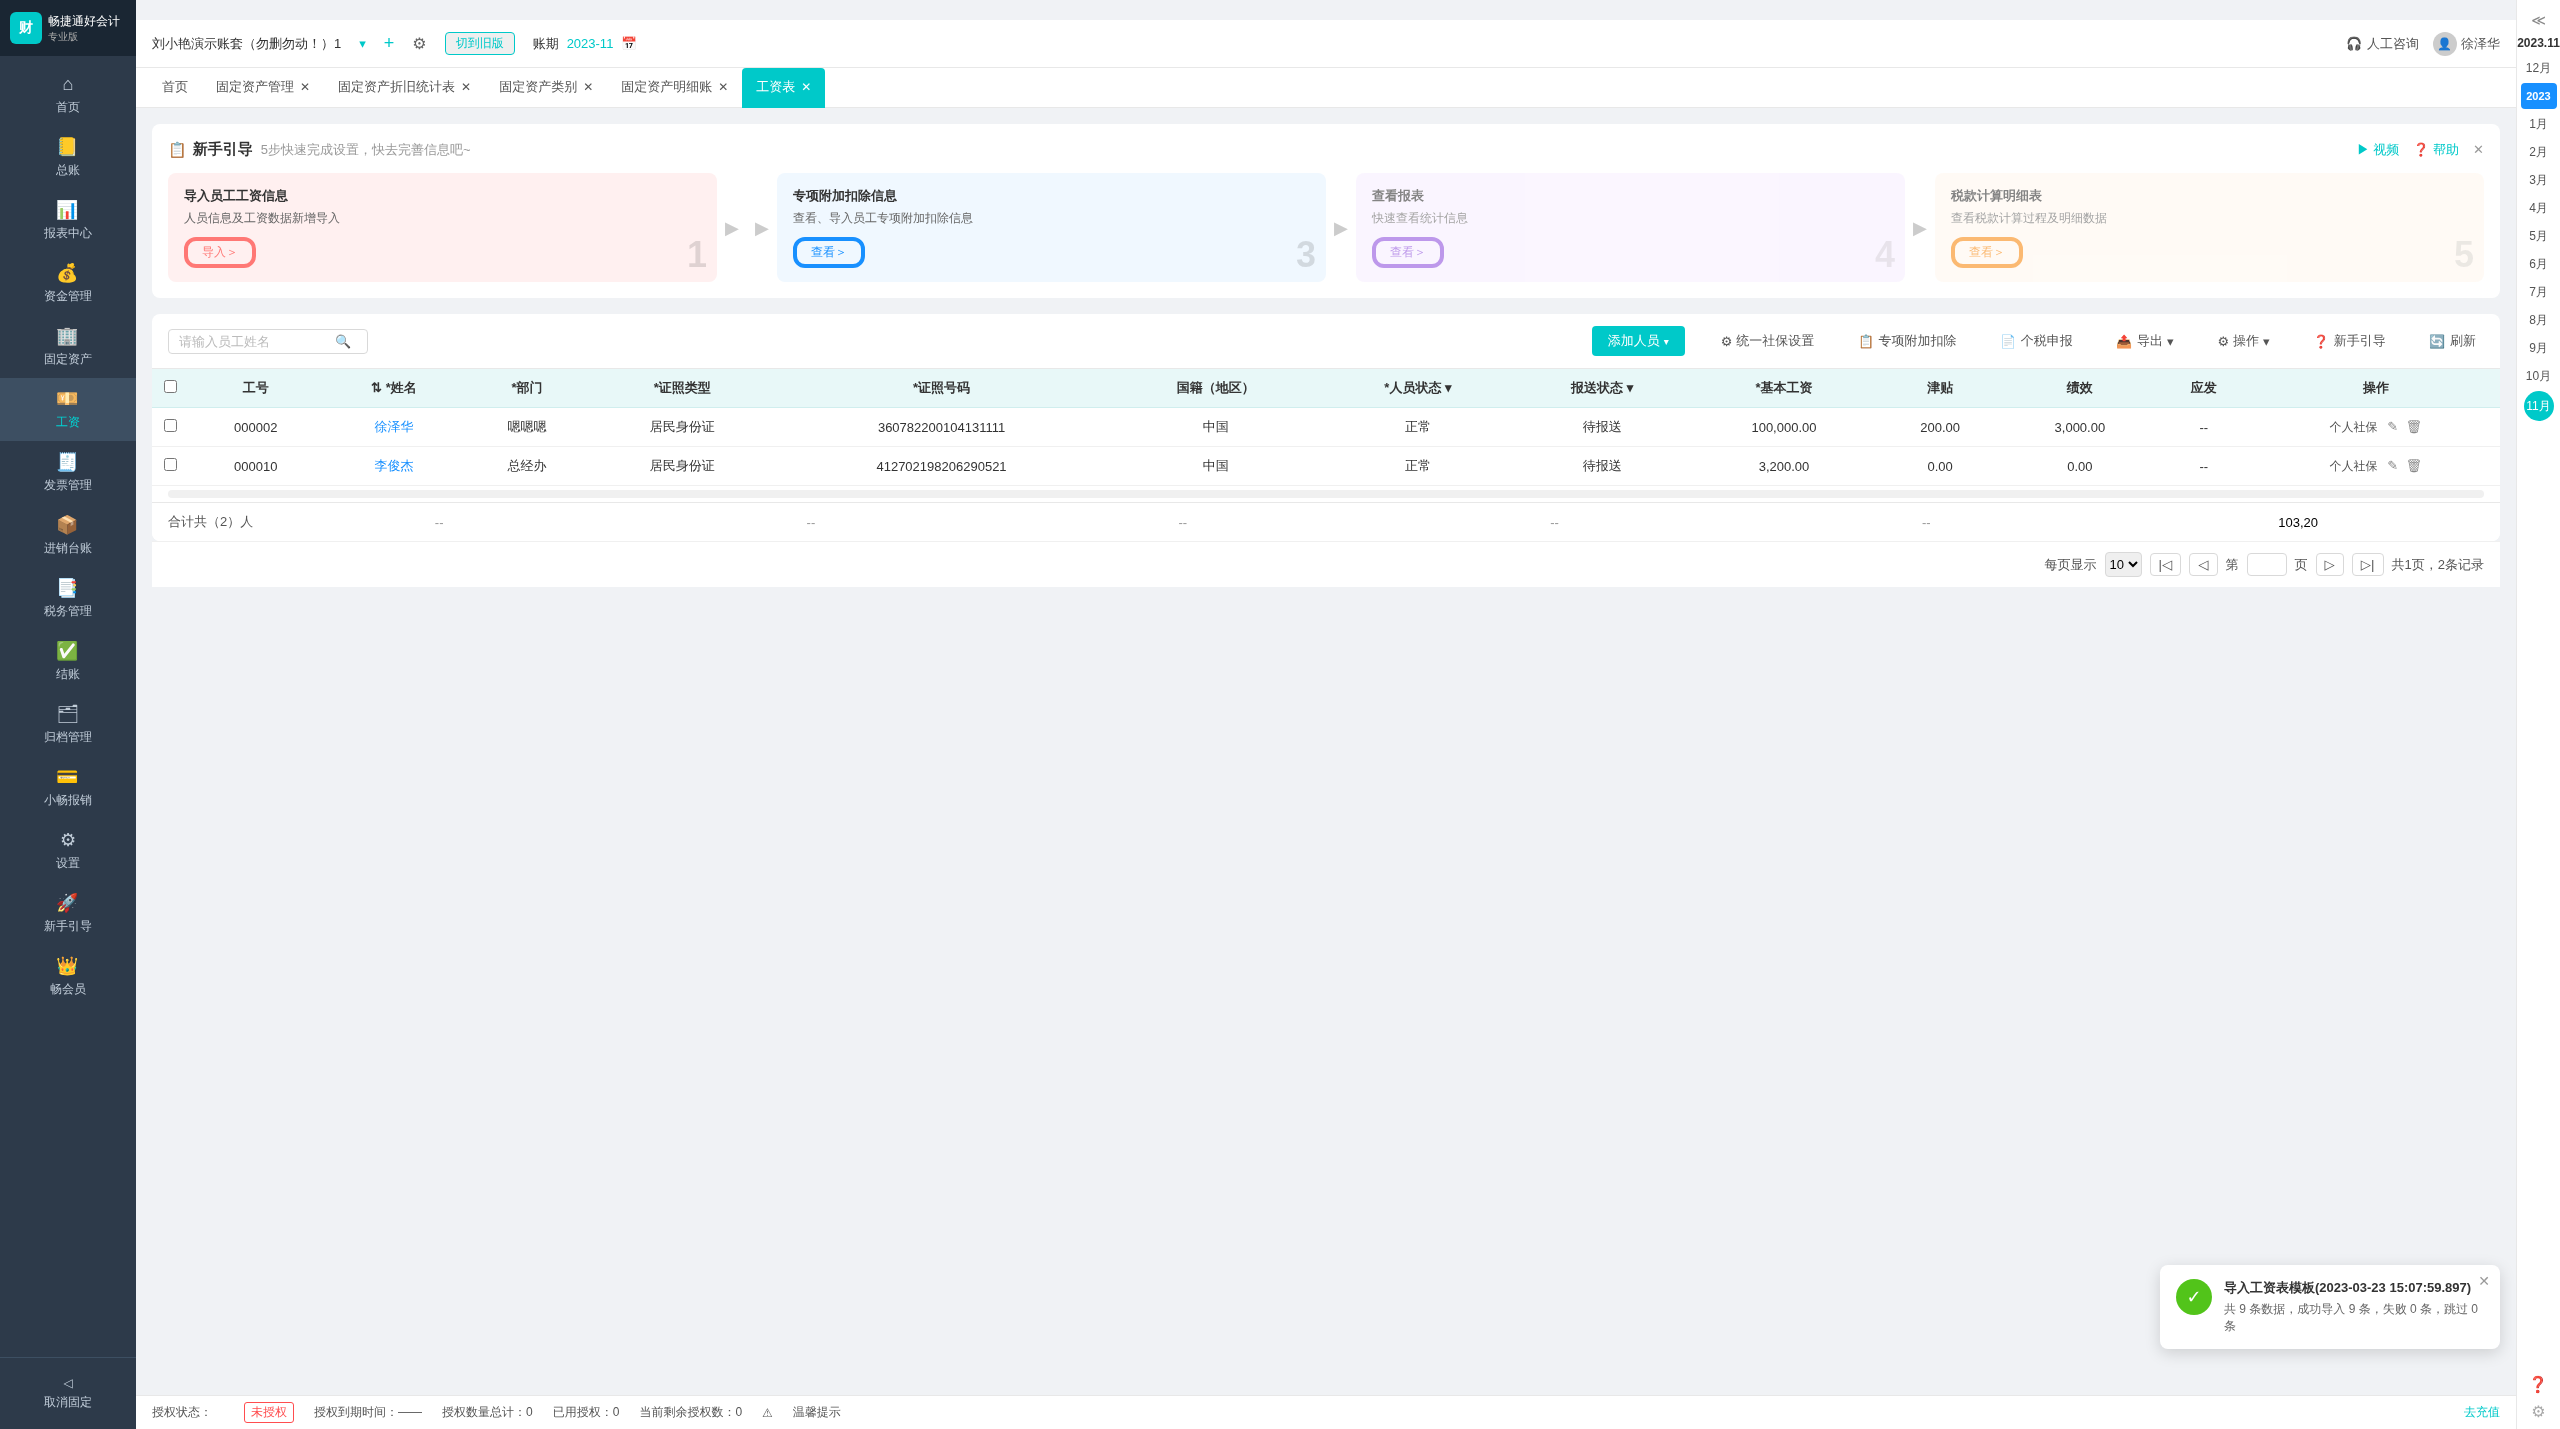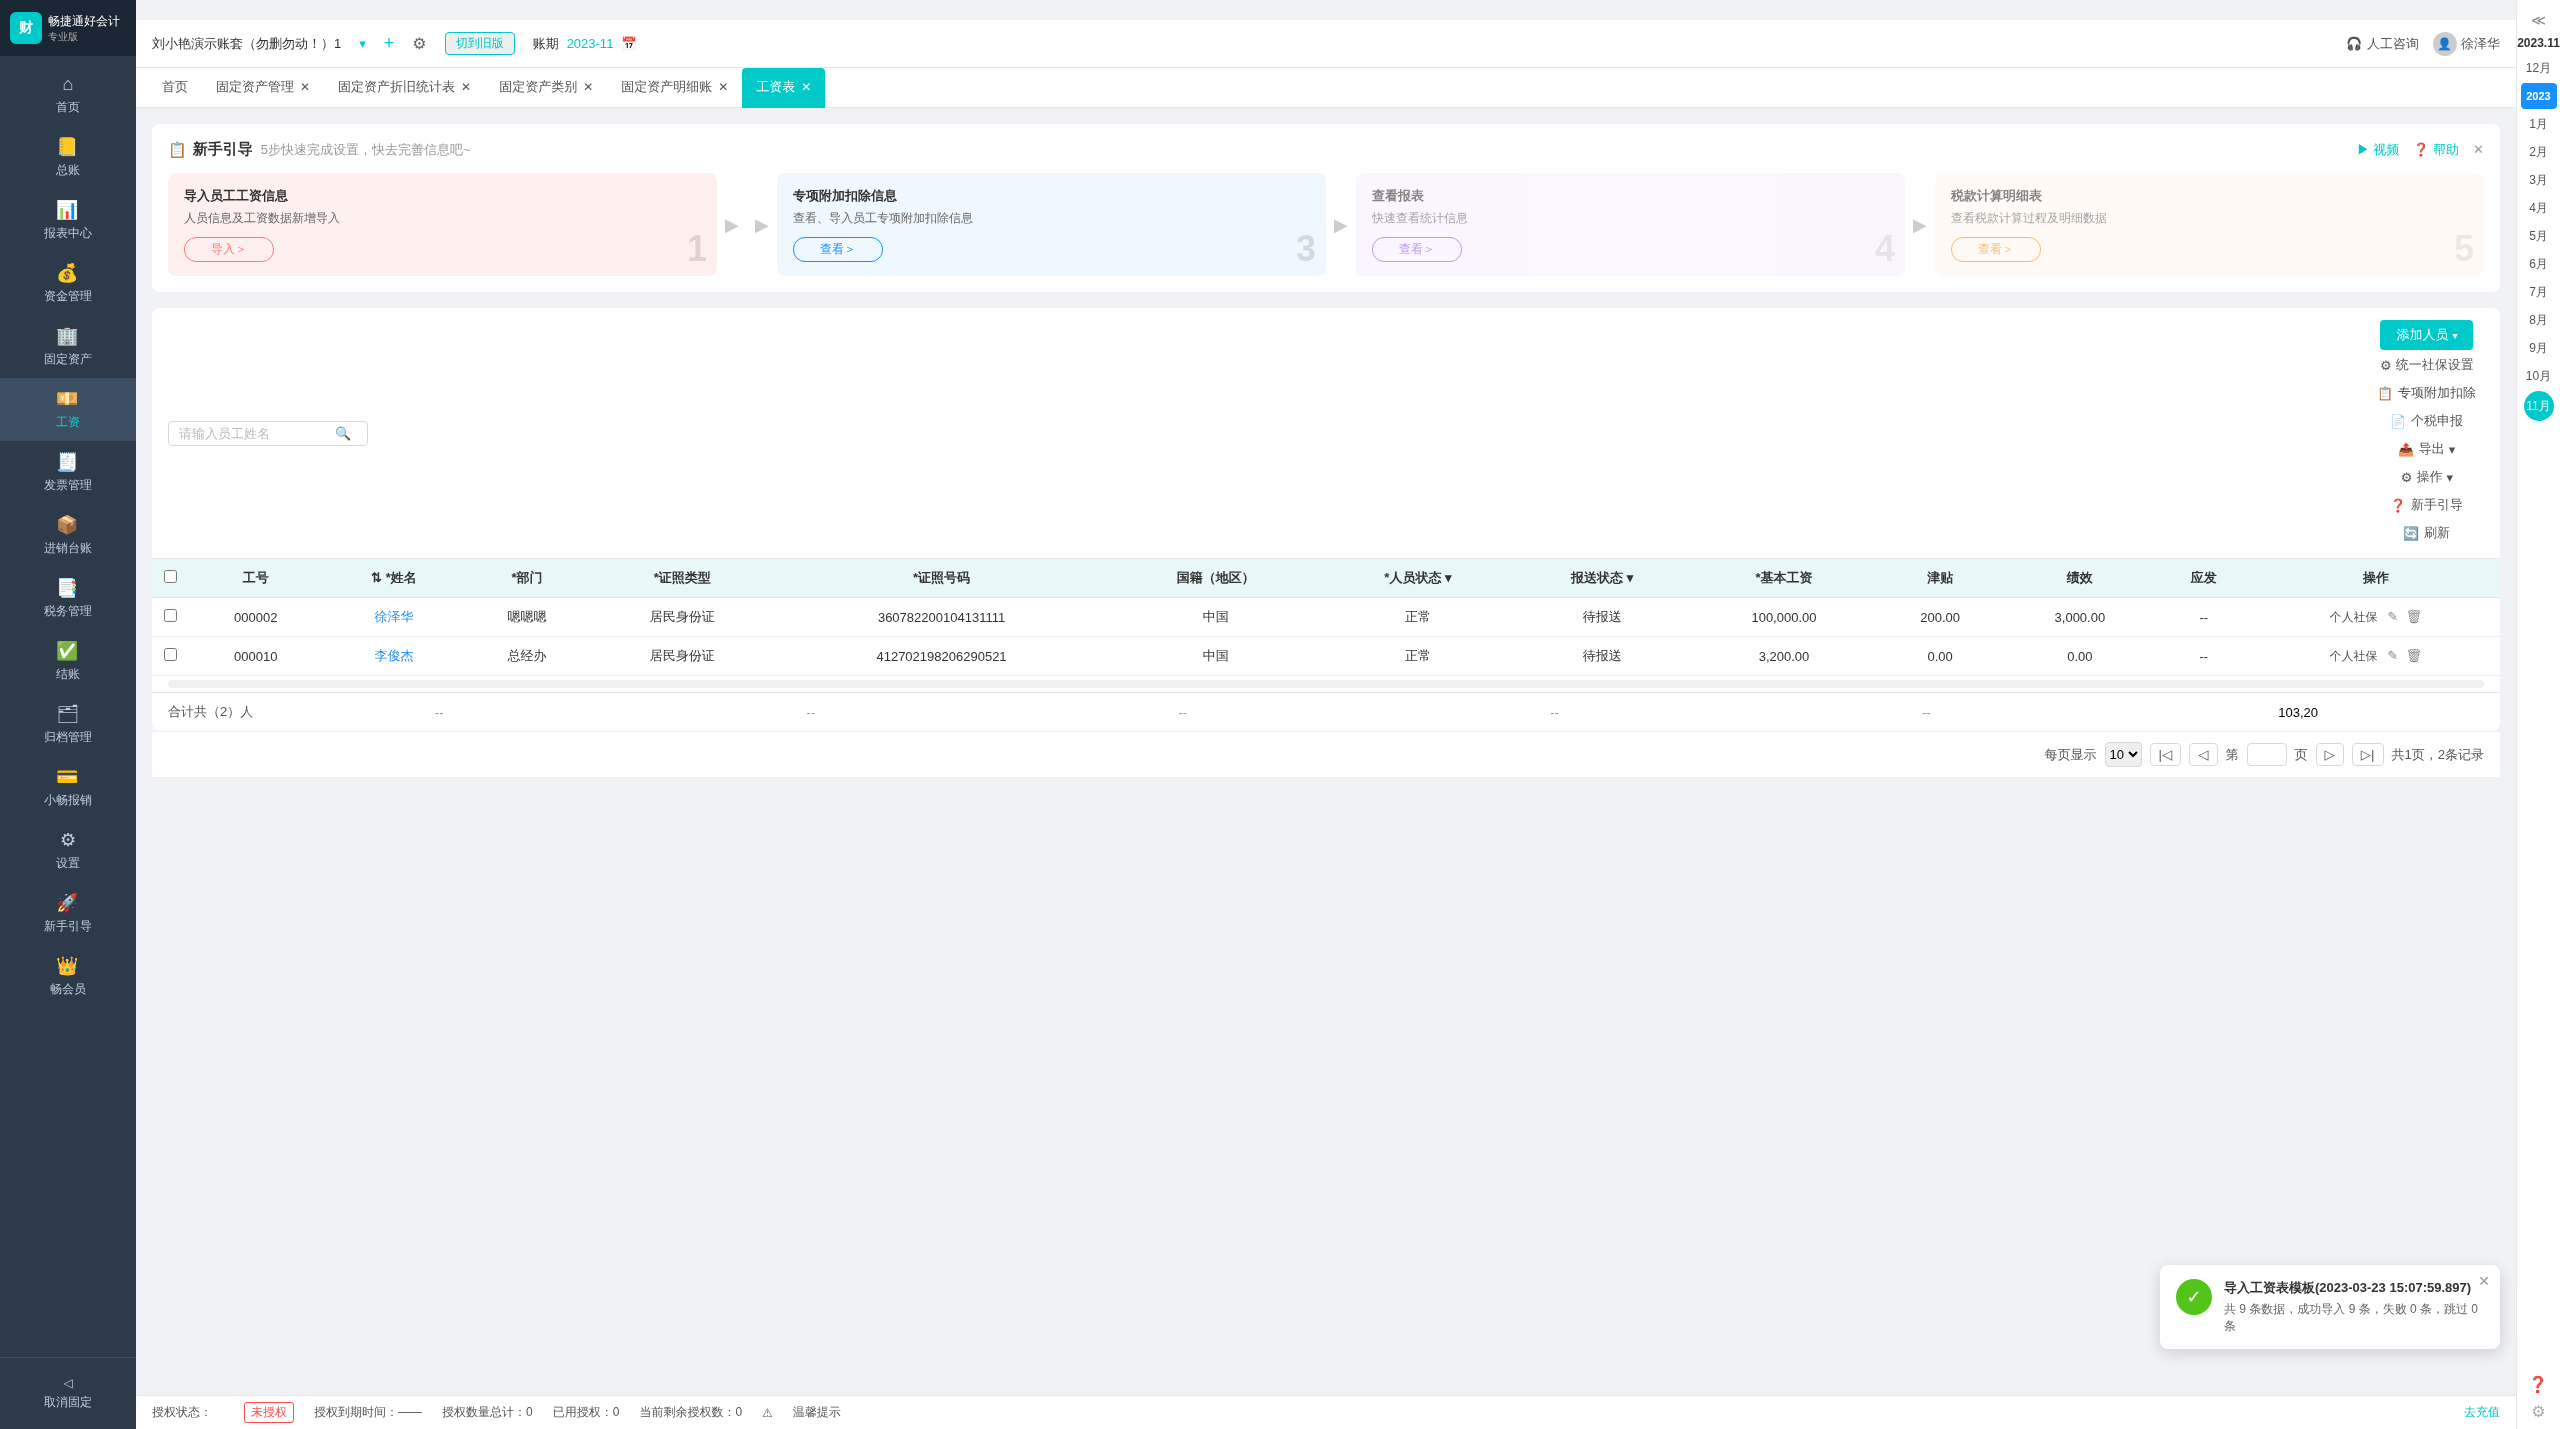--- a/index.html
+++ b/index.html
@@ -113,21 +113,21 @@
     .guide-step-4 { background: #f8f0ff; }
     .guide-step-5 { background: #fff8f0; }
     .guide-arrow {
       width: 30px; text-align: center; color: #ccc; font-size: 18px;
     }
     .step-num { font-size: 36px; font-weight: bold; opacity: 0.12; position: absolute; bottom: 6px; right: 10px; }
     .step-title { font-size: 13px; font-weight: bold; color: #333; margin-bottom: 4px; }
     .step-desc { font-size: 12px; color: #666; line-height: 1.5; }
     .step-btn {
       margin-top: 10px; display: inline-block;
-      border: 1px solid #0f766e; padding: 3px 26px; border-radius: 12px;
+      border: 4px solid #0f766e; padding: 3px 14px; border-radius: 12px;
       font-size: 12px; cursor: pointer; color: #555;
     }
     .step-btn-pink { border-color: #ff7875; color: #ff7875; }
     .step-btn-green { border-color: #52c41a; color: #52c41a; }
     .step-btn-blue { border-color: #1890ff; color: #1890ff; }
     .step-btn-purple { border-color: #9254de; color: #9254de; }
     .step-btn-orange { border-color: #fa8c16; color: #fa8c16; }
 
     
     .table-area { background: white; border-radius: 8px; overflow: hidden; }
@@ -135,21 +135,21 @@
       display: flex; align-items: center; padding: 12px 16px;
       gap: 10px; border-bottom: 1px solid #e8e8e8;
     }
     .search-box {
       display: flex; align-items: center;
       border: 1px solid #d9d9d9; border-radius: 4px;
       padding: 4px 10px; gap: 6px; flex: 0 0 200px;
     }
     .search-box input { border: none; outline: none; font-size: 13px; color: #333; width: 150px; }
     .search-box input::placeholder { color: #bbb; }
-    .toolbar-right { margin-left: auto; display: flex; align-items: center; gap: 2px; flex-direction: column; }
+    .toolbar-right { margin-left: auto; display: flex; align-items: center; gap: 28px; }
     .btn-add {
       background: #00c9c9; color: white;
       border: none; border-radius: 4px; padding: 6px 16px;
       cursor: pointer; font-size: 13px; display: flex; align-items: center; gap: 4px;
     }
     .btn-dropdown-arrow { font-size: 10px; }
     .toolbar-action {
       display: flex; align-items: center; gap: 4px;
       color: #555; cursor: pointer; font-size: 13px; padding: 4px 8px;
     }

